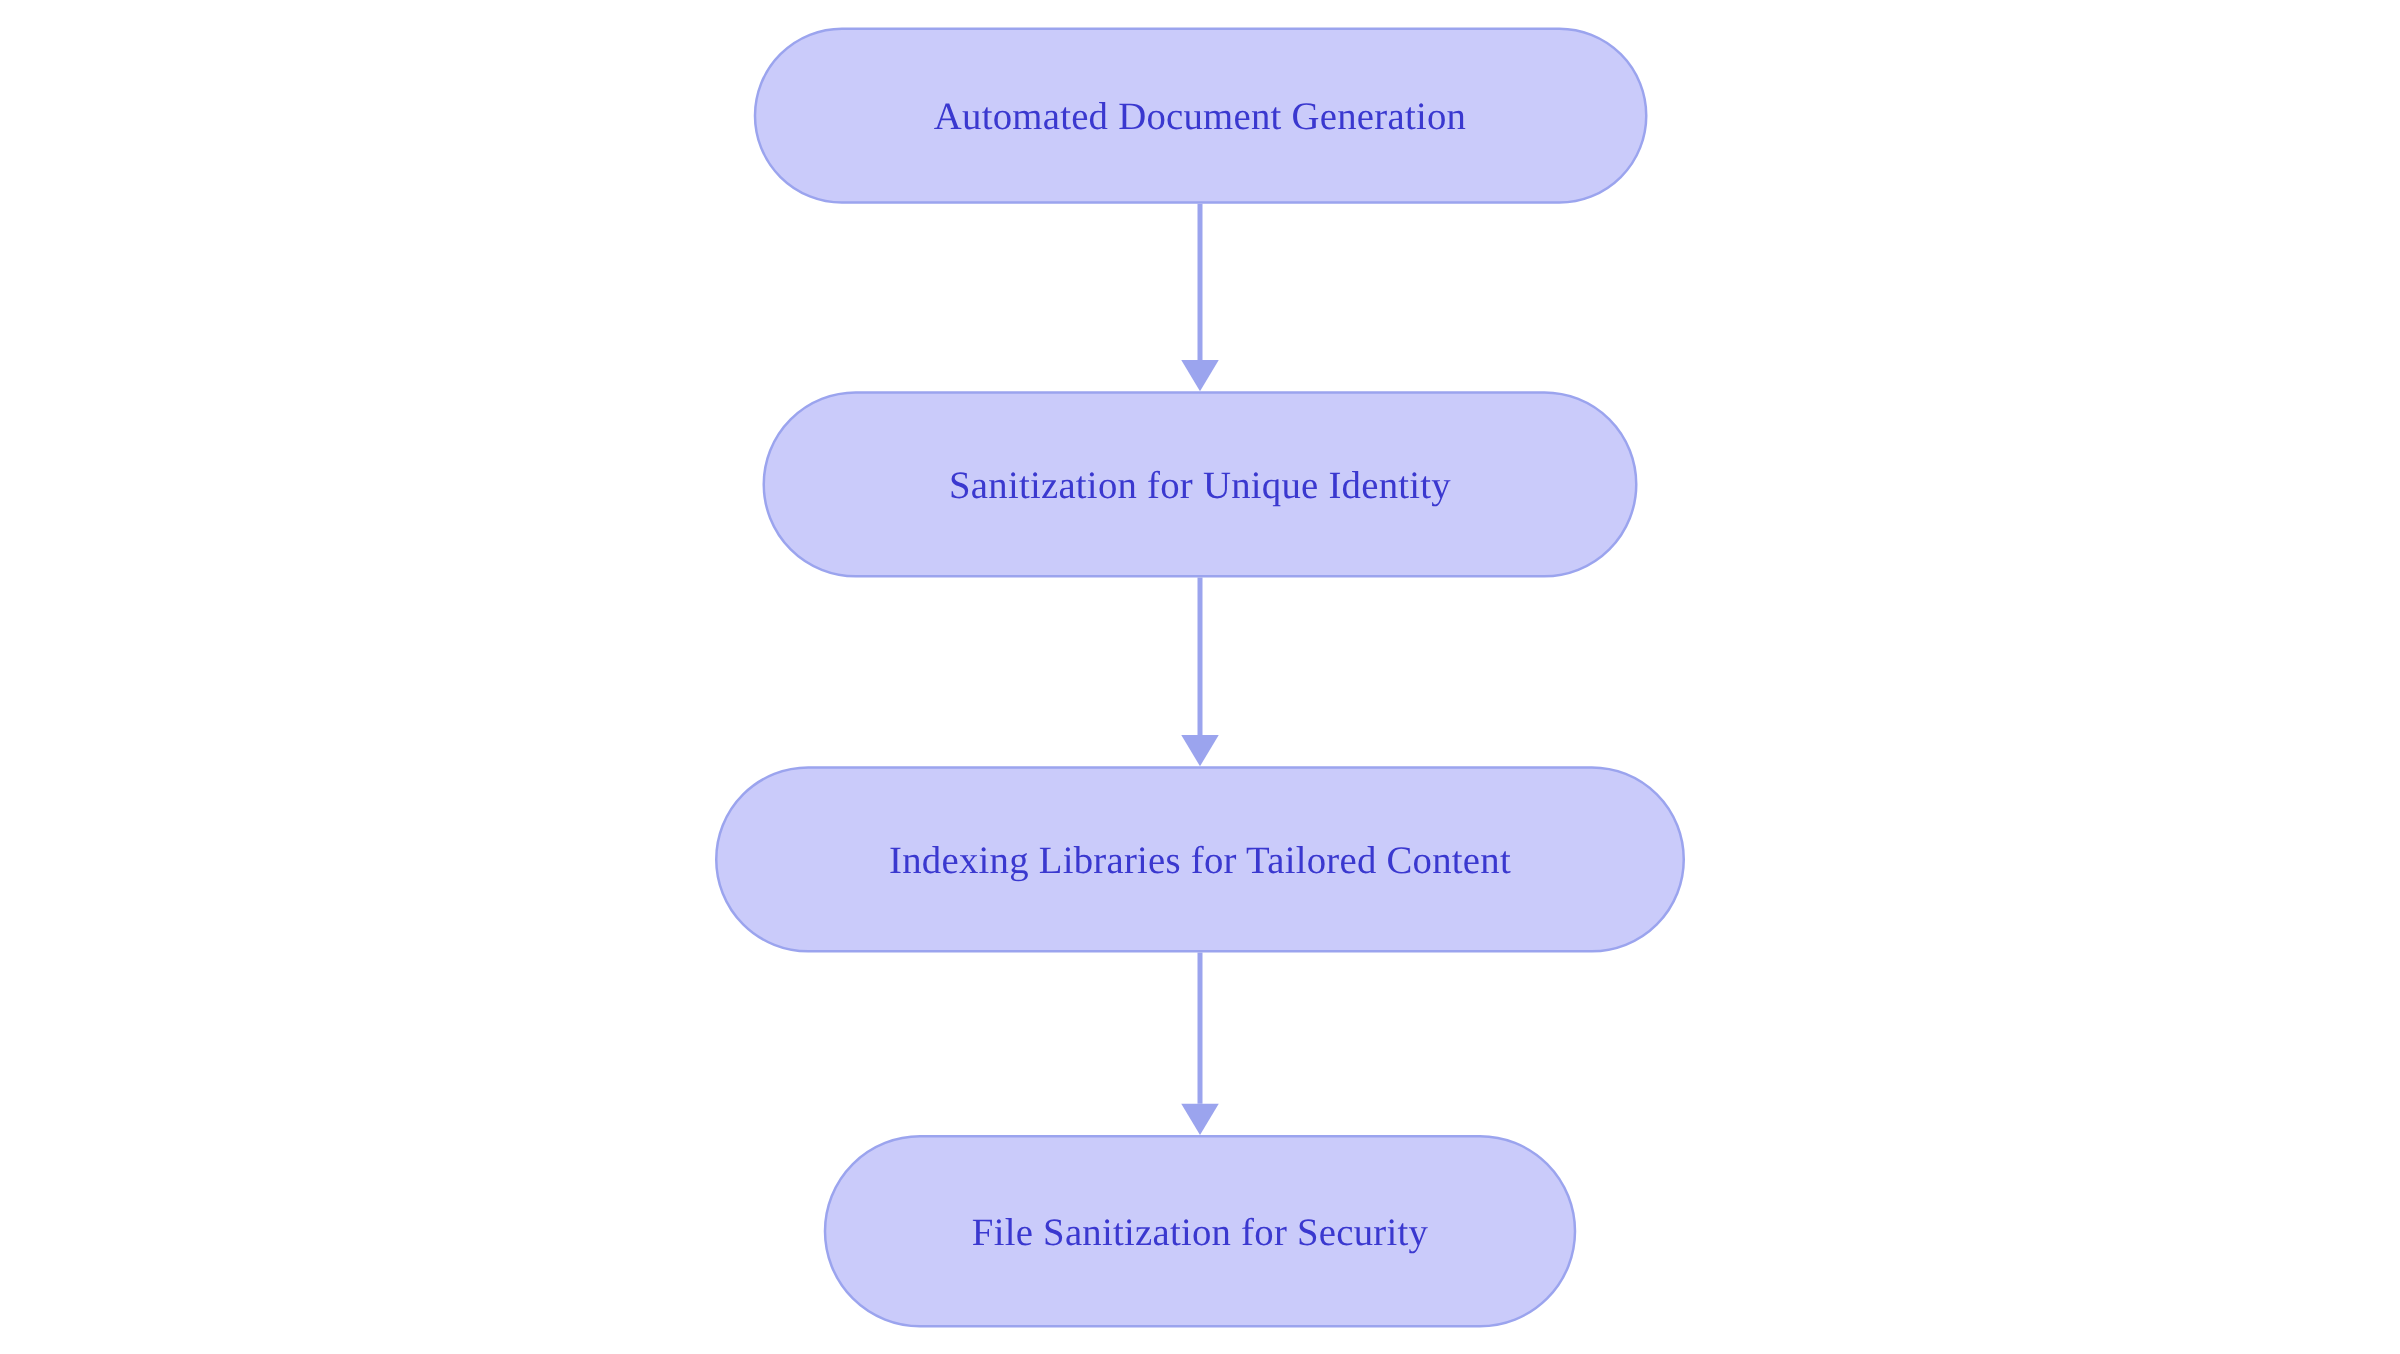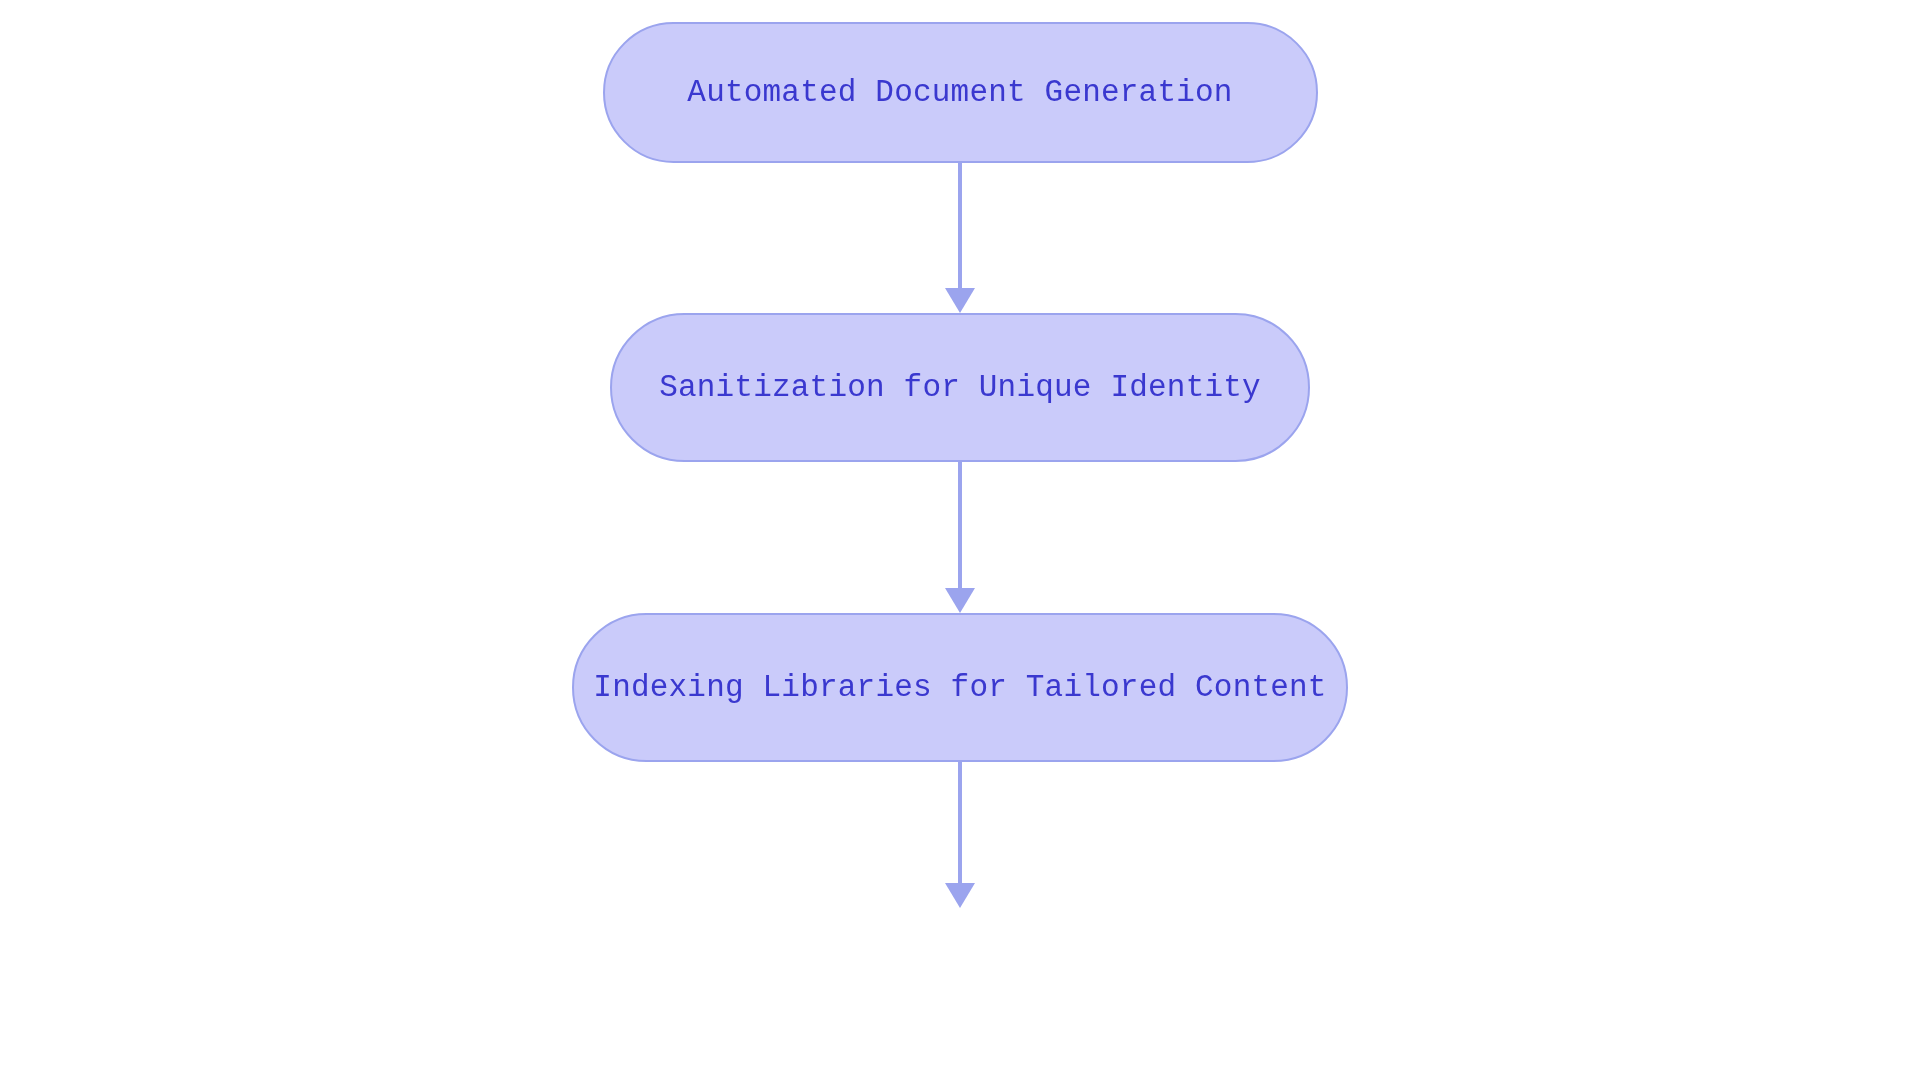--- a/index.html
+++ b/index.html
@@ -47,21 +47,21 @@
     font-weight: 400;
     letter-spacing: 0.2px;
     line-height: 1;
     white-space: nowrap;
     padding: 0 56px;
   }
 
   .node-label {
     color: #3a38cf;
     font-size: 31px;
-    font-family: Liberation Mono, monospace;
+    font-family: Liberation Serif, serif;
     line-height: 1;
     white-space: nowrap;
   }
 
   .node-1 { width: 715px; height: 141px; margin-top: 22px; }
   .node-2 { width: 700px; height: 149px; }
   .node-3 { width: 776px; height: 149px; }
   .node-4 { width: 602px; height: 154px; }
 
   
@@ -117,15 +117,18 @@
 
     <div class="node node-3">
       <span class="node-label">Indexing Libraries for Tailored Content</span>
     </div>
 
     <div class="connector connector-3">
       <div class="connector-line"></div>
       <div class="connector-head"></div>
     </div>
 
+    <div class="node node-4">
+      <span class="node-label">File Sanitization for Security</span>
+    </div>
 
   </div>
 </div>
 
 </body></html>

